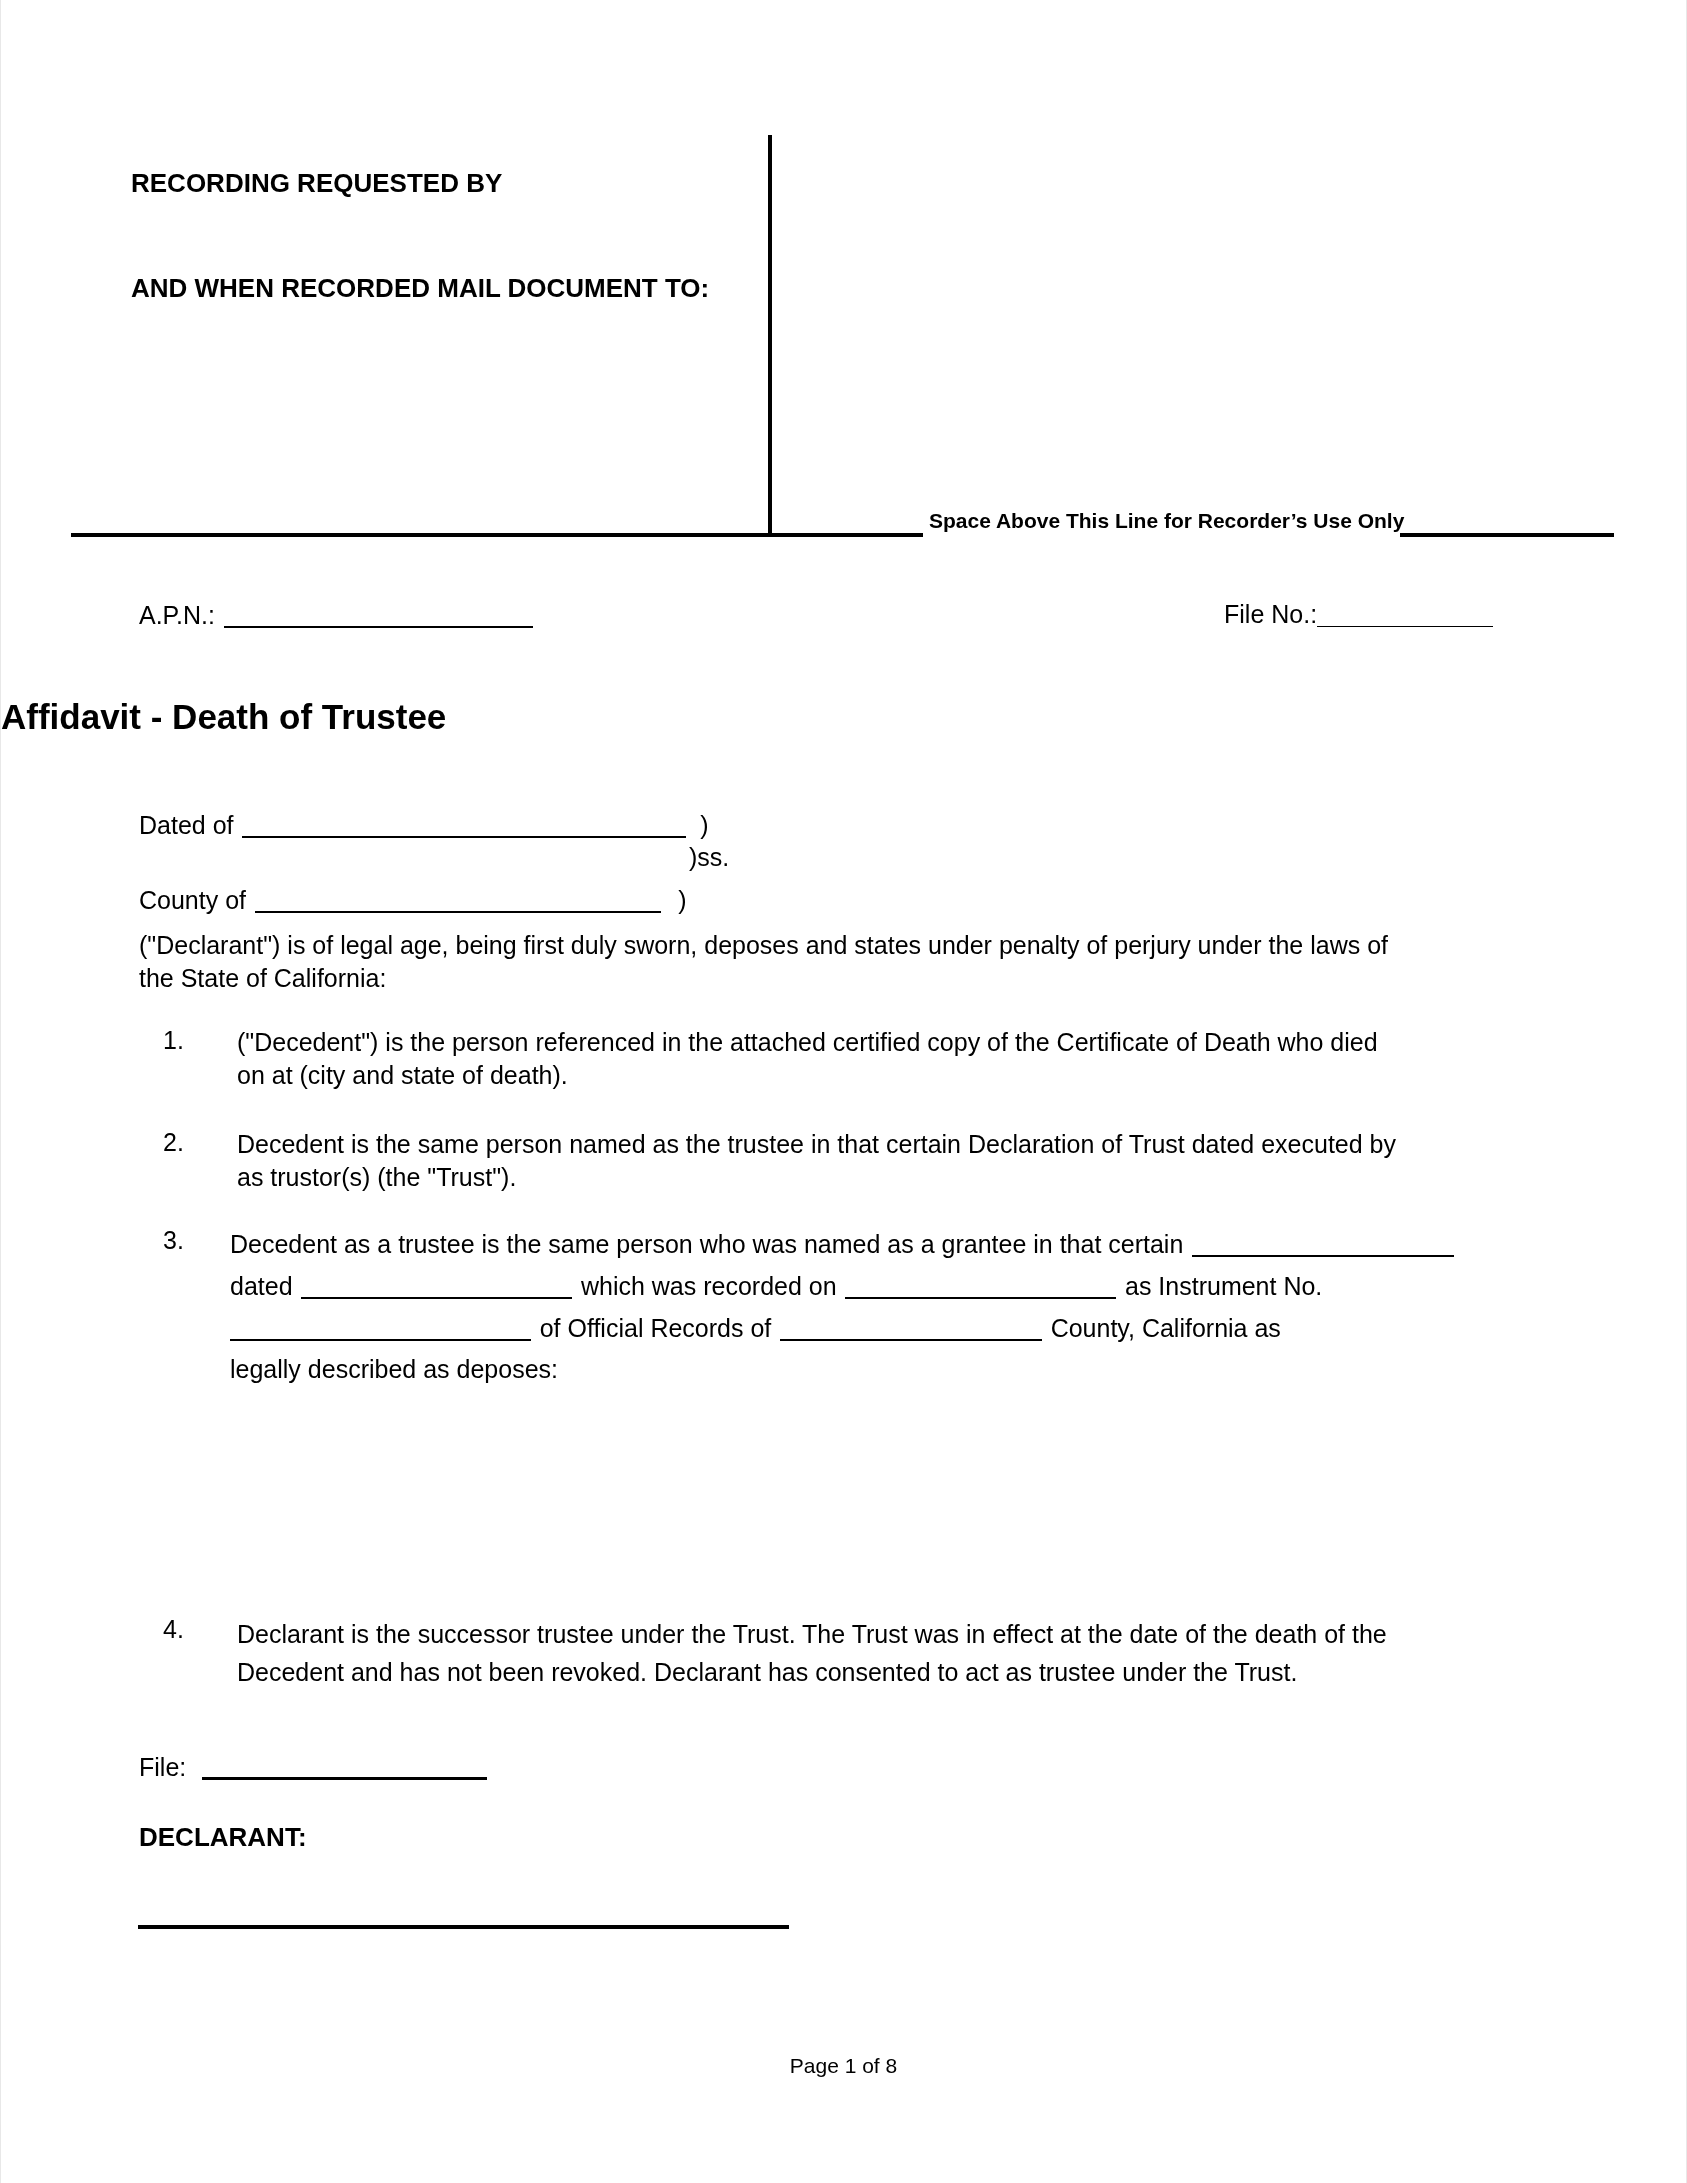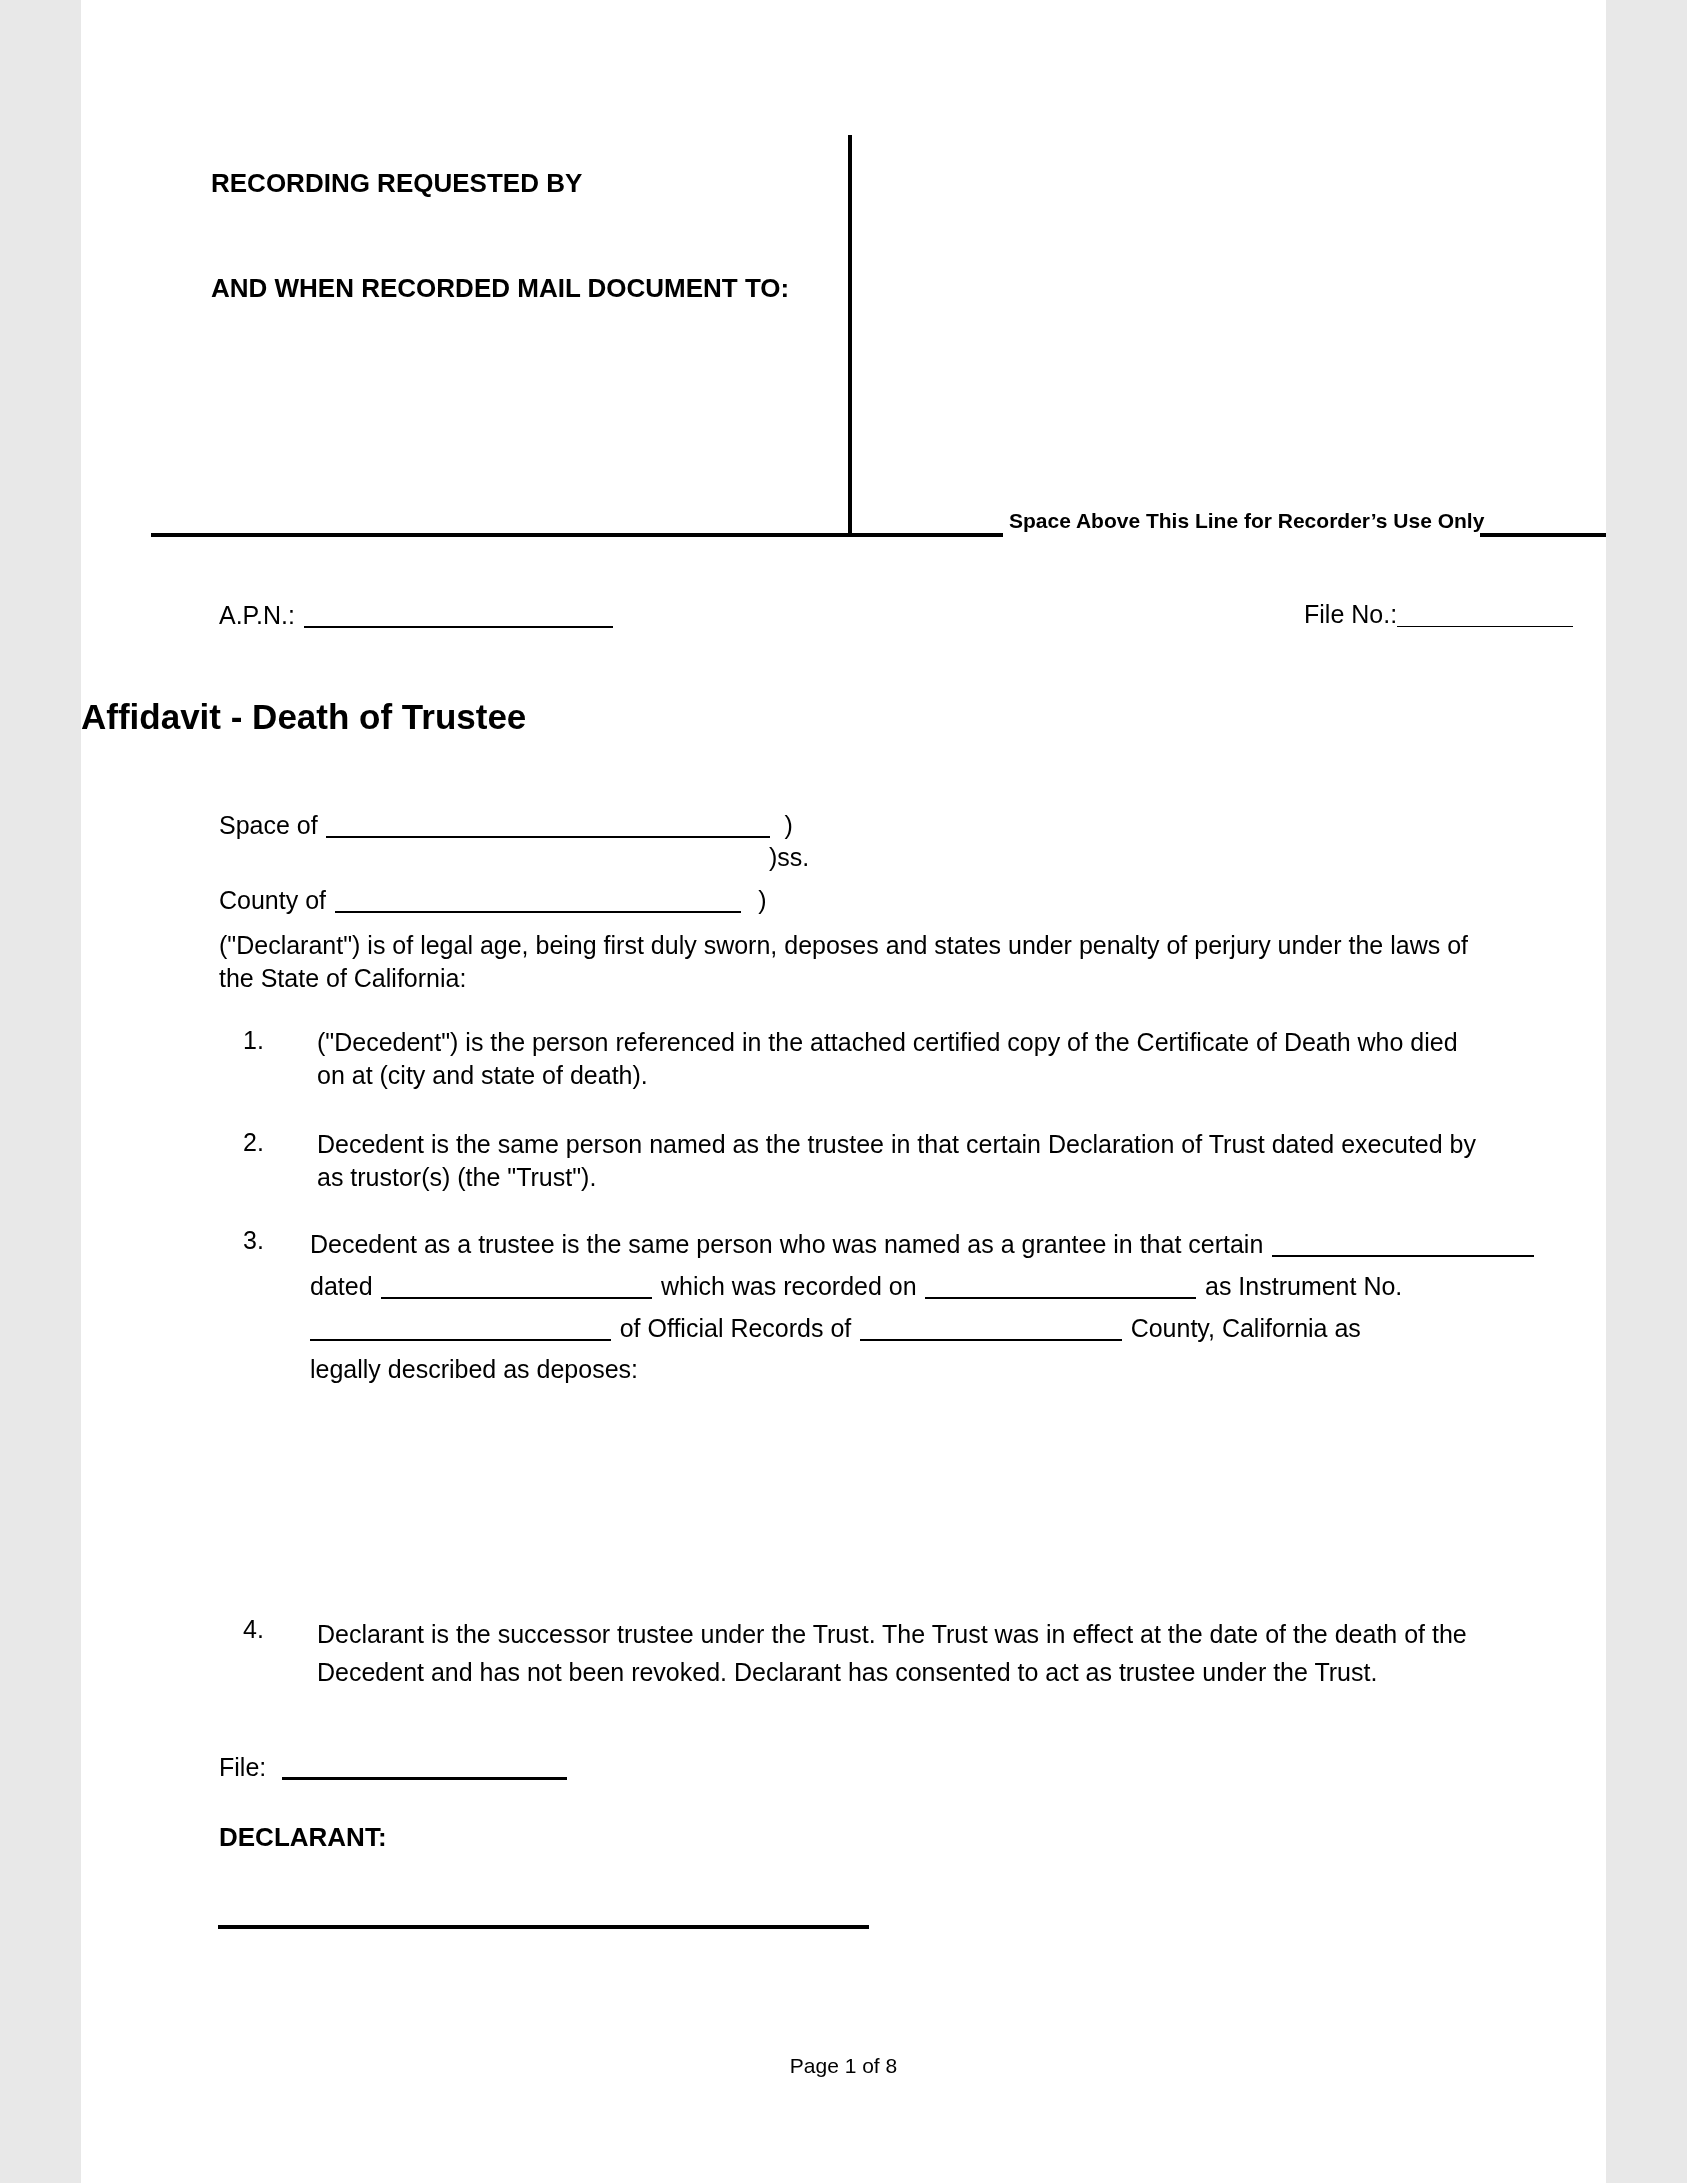--- a/index.html
+++ b/index.html
@@ -1,18 +1,18 @@
 <!DOCTYPE html>
 <html style="font-size:14px"><head>
 <meta charset="utf-8">
 <style>
   html,body{margin:0;padding:0;background:#e8e8e8;}
   .page{
     position:relative;
-    width:1525px;height:2184px;
+    width:1685px;height:2184px;
     background:#ffffff;
     color:#000000;
     font-family:"Liberation Sans", sans-serif;
     margin:0 auto;
     overflow:hidden;
   }
   .abs{position:absolute;}
   .body-text{font-size:25px;line-height:33px;}
   .hdr-text{font-size:26px;font-weight:bold;letter-spacing:0px;}
   .note-text{font-size:21px;font-weight:bold;}
@@ -56,21 +56,21 @@
     <span>A.P.N.:</span><span class="blank gap-l" style="width:309px;"></span>
   </div>
 
   <div class="abs body-text" style="left:1223px;top:594px;">
     <span>File No.:</span><span class="blank blank-thin" style="width:176px;"></span>
   </div>
 
   <div class="abs title-text" style="left:0px;top:697px;">Affidavit - Death of Trustee</div>
 
   <div class="abs body-text" style="left:138px;top:804px;">
-    <span>Space of</span><span class="blank gap-l" style="width:444px;"></span><span style="margin-left:14px;">)</span>
+    <span>Dated of</span><span class="blank gap-l" style="width:444px;"></span><span style="margin-left:14px;">)</span>
   </div>
 
   <div class="abs body-text" style="left:688px;top:841px;">)ss.</div>
 
   <div class="abs body-text" style="left:138px;top:879px;">
     <span>County of</span><span class="blank gap-l" style="width:406px;"></span><span style="margin-left:17.5px;">)</span>
   </div>
 
   <div class="abs body-text" style="left:138px;top:929px;width:1428px;">
     <div>("Declarant") is of legal age, being first duly sworn, deposes and states under penalty of perjury under the laws of</div>

